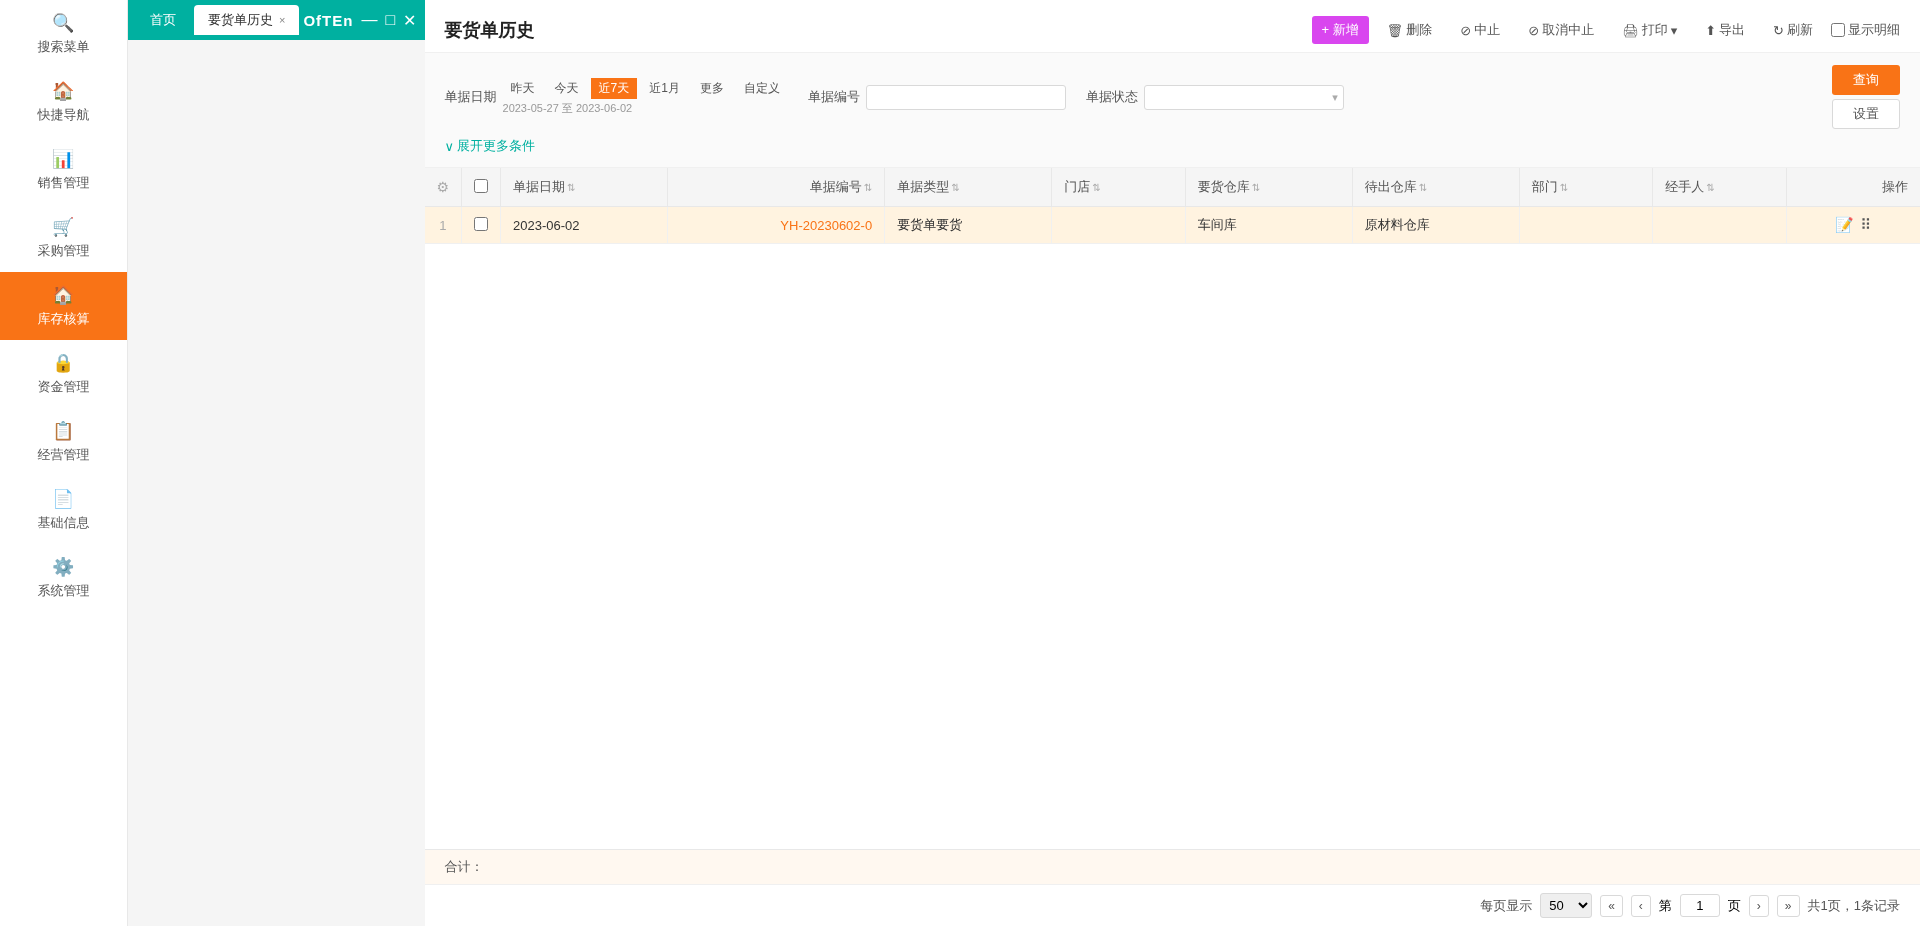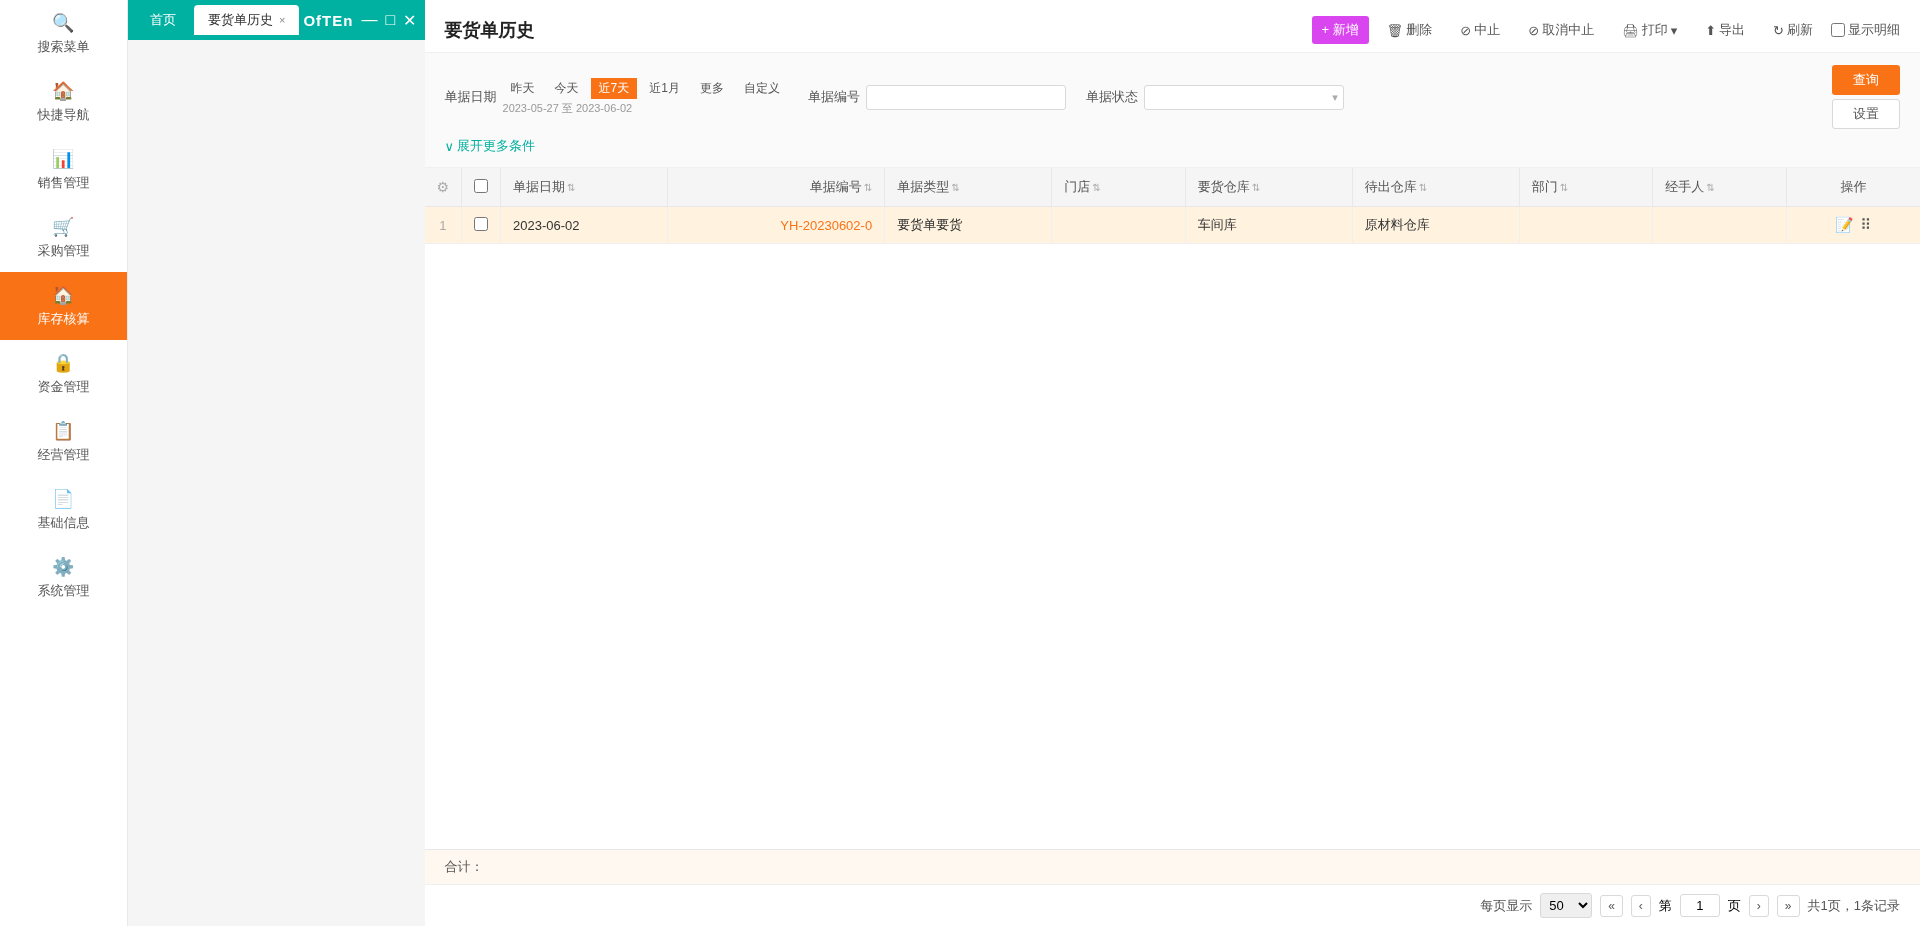--- a/index.html
+++ b/index.html
@@ -305,21 +305,21 @@
     .th-gear { width: 36px; text-align: center; }
     .th-check { width: 36px; text-align: center; }
     .col-date { min-width: 100px; }
     .col-num { min-width: 130px; text-align: right; }
     .col-type { min-width: 100px; }
     .col-shop { min-width: 80px; }
     .col-warehouse { min-width: 100px; }
     .col-pending { min-width: 100px; }
     .col-dept { min-width: 80px; }
     .col-handler { min-width: 80px; }
-    .col-action { min-width: 80px; text-align: center; }
+    .col-action { min-width: 80px; text-align: right; }
   </style>
 </head>
 <body>
 
 <div class="sidebar">
   <div class="sidebar-item">
     <span class="icon">🔍</span>
     <span>搜索菜单</span>
   </div>
   <div class="sidebar-item">

